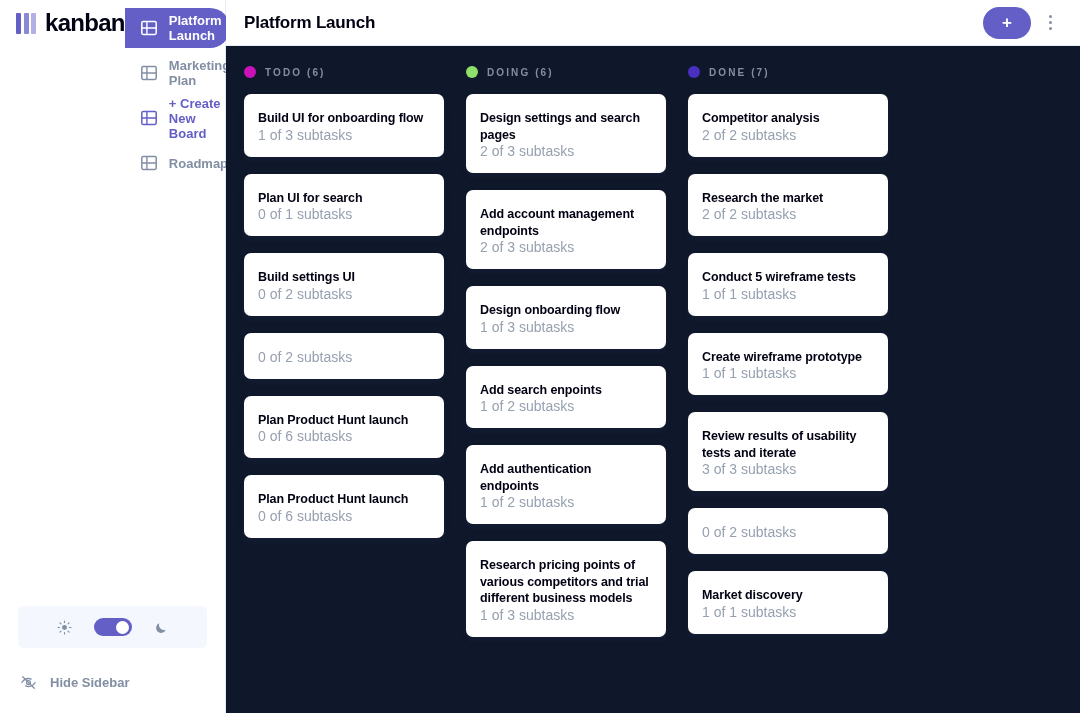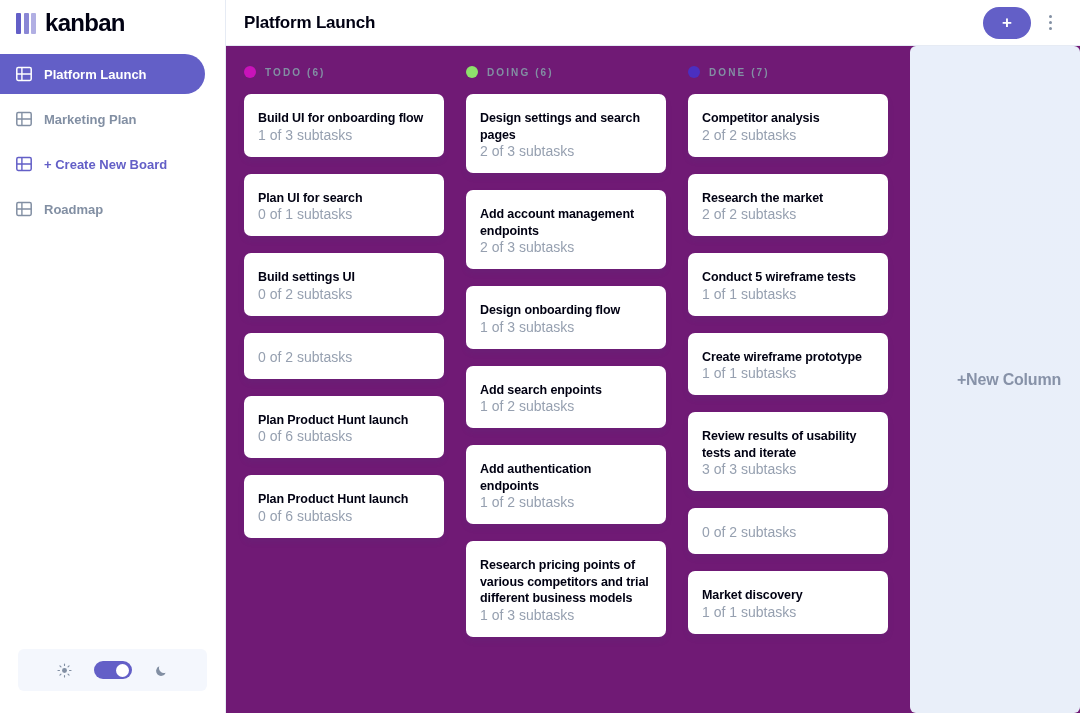--- a/index.html
+++ b/index.html
@@ -21,21 +21,21 @@
   }
 
   
   .sidebar {
     width: 226px;
     min-width: 226px;
     height: 713px;
     background: #ffffff;
     border-right: 1px solid #e6ebf4;
     display: flex;
-    flex-direction: column;
+    flex-direction: row;
     position: relative;
   }
 
   .logo-row {
     height: 46px;
     display: flex;
     align-items: center;
     padding-left: 16px;
     gap: 9px;
   }
@@ -172,21 +172,21 @@
   .kebab i { width: 3px; height: 3px; border-radius: 50%; background: #828fa3; display:block;}
 
   
   .board {
     flex: 1;
     display: flex;
     align-items: flex-start;
     padding: 18px 0 0 18px;
     gap: 22px;
     overflow: hidden;
-    background: #701a75;
+    background: #0f172a;
     position: relative;
   }
 
   .column { width: 200px; min-width: 200px; }
 
   .col-head {
     display: flex;
     align-items: center;
     gap: 9px;
     height: 16px;
@@ -307,20 +307,28 @@
           </g>
         </svg>
         <span class="toggle-track">
           <span class="toggle-knob"></span>
         </span>
         <svg width="15" height="15" viewBox="0 0 20 20" fill="none">
           <path d="M15.6 12.9A6.6 6.6 0 0 1 7.1 4.4a6.6 6.6 0 1 0 8.5 8.5z" fill="#828fa3"></path>
         </svg>
       </div>
 
+      <div class="hide-sidebar">
+        <svg width="17" height="17" viewBox="0 0 20 20" fill="none">
+          <path d="M2.2 10s2.9-4.7 7.8-4.7c1.2 0 2.3.3 3.2.7M17.8 10s-2.9 4.7-7.8 4.7c-1.3 0-2.4-.3-3.4-.8" stroke="#828fa3" stroke-width="1.5" stroke-linecap="round"></path>
+          <circle cx="10" cy="10" r="2.3" stroke="#828fa3" stroke-width="1.5"></circle>
+          <path d="M3.2 3.2l13.6 13.6" stroke="#828fa3" stroke-width="1.5" stroke-linecap="round"></path>
+        </svg>
+        <span>Hide Sidebar</span>
+      </div>
 
     </div>
   </aside>
 
   <div class="main">
 
     <header class="topbar">
       <div class="board-title">Platform Launch</div>
       <div class="topbar-right">
         <button class="add-task-btn">+</button>
@@ -422,19 +430,16 @@
         </div>
         <div class="card">
           <div class="card-sub">0 of 2 subtasks</div>
         </div>
         <div class="card">
           <div class="card-title">Market discovery</div>
           <div class="card-sub">1 of 1 subtasks</div>
         </div>
       </div>
 
-      <div class="new-column">
-        <span class="new-column-label">+New Column</span>
-      </div>
 
     </section>
   </div>
 </div>
 
 </body></html>

